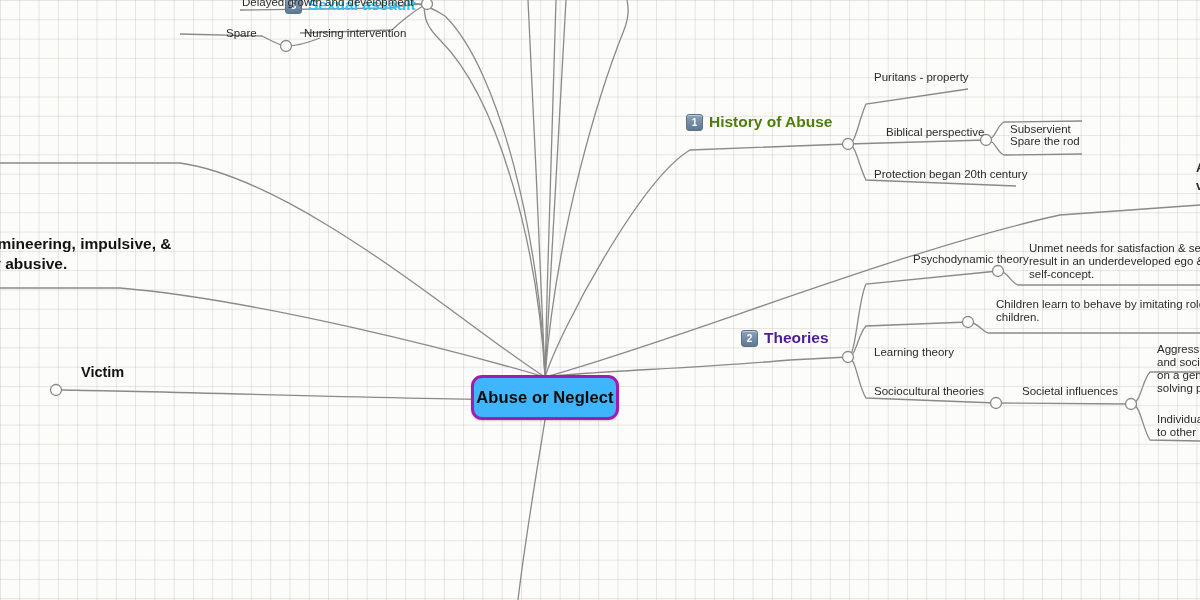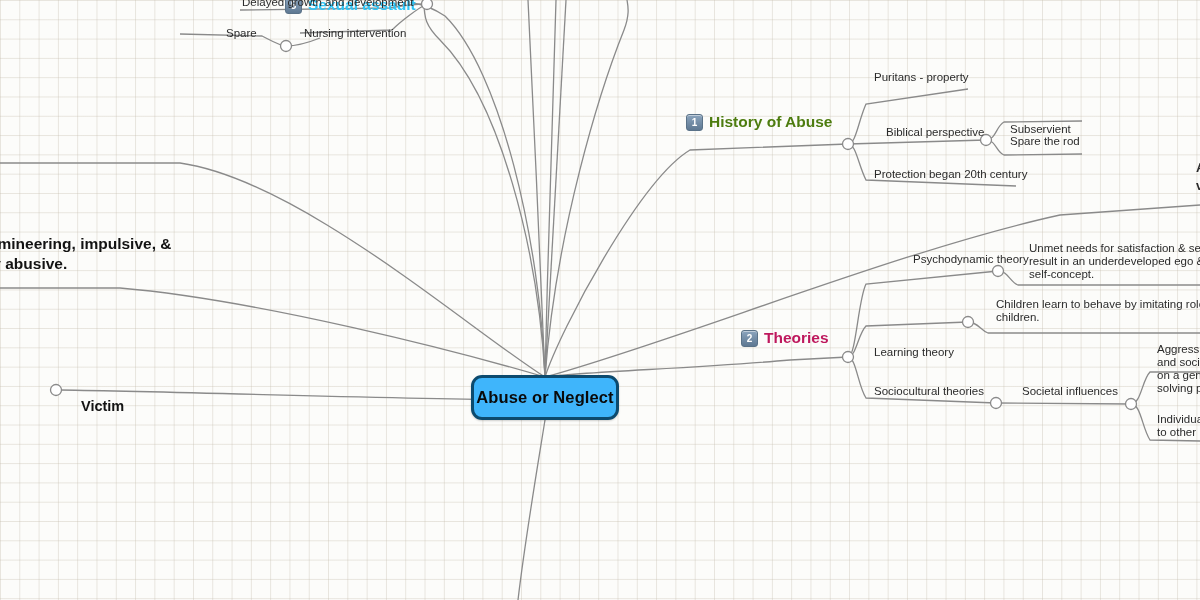--- a/index.html
+++ b/index.html
@@ -17,21 +17,21 @@
   #canvas{position:absolute;inset:0;width:1200px;height:600px;}
   svg.links{position:absolute;left:0;top:0;width:1200px;height:600px;pointer-events:none;}
   svg.links path{fill:none;stroke:#8a8a8a;stroke-width:1.3;}
   svg.links circle.hub{fill:#ffffff;stroke:#8a8a8a;stroke-width:1.3;}
 
   
   .central{
     position:absolute;left:471px;top:375px;width:148px;height:45px;
     box-sizing:border-box;
     background:#3fb5fb;
-    border:3px solid #0c4a6e;
+    border:3px solid #a21caf;
     border-radius:11px;
     display:flex;align-items:center;justify-content:center;
     box-shadow:0 1px 2px rgba(0,0,0,.18);
   }
   .central span{
     font-size:16.5px;font-weight:bold;color:#0a0a0a;letter-spacing:.1px;
     white-space:nowrap;
   }
 
   
@@ -43,21 +43,21 @@
     color:#fff;font-size:10px;font-weight:bold;
     display:flex;align-items:center;justify-content:center;
     box-shadow:inset 0 1px 0 rgba(255,255,255,.45);
     flex:0 0 auto;
   }
   .branch-title .ttl{font-size:15.5px;font-weight:bold;}
 
   #t-history{left:686px;top:113px;}
   #t-history .ttl{color:#4d7c0f;}
   #t-theories{left:741px;top:329px;}
-  #t-theories .ttl{color:#be185d;}
+  #t-theories .ttl{color:#4c1d95;}
   #t-sexual{left:285px;top:-4px;}
   #t-sexual .ttl{color:#2ec4f5;}
 
   
   .lbl{position:absolute;font-size:11.5px;color:#2b2b2b;white-space:nowrap;line-height:1.25;}
 
   
   .bold-text{position:absolute;font-size:15.5px;font-weight:bold;color:#131313;line-height:1.28;}
 </style>
 </head>
@@ -165,21 +165,21 @@
 
   <div class="branch-title" id="t-sexual">
     <div class="badge">5</div>
     <div class="ttl">Sexual assault</div>
   </div>
 
   <div class="lbl" style="left:242px;top:-5px;">Delayed growth and development</div>
   <div class="lbl" style="left:226px;top:26px;">Spare</div>
   <div class="lbl" style="left:304px;top:26px;">Nursing intervention</div>
 
-  <div class="lbl" style="left:81px;top:363px;font-size:14.5px;font-weight:bold;color:#131313;margin-top:34px;">Victim</div>
+  <div class="lbl" style="left:81px;top:363px;font-size:14.5px;font-weight:bold;color:#131313;">Victim</div>
 
   <div class="bold-text" style="left:-12px;top:234px;width:240px;white-space:pre-line;">omineering, impulsive, &amp;
 ly abusive.</div>
 
   <div class="lbl" style="left:1196px;top:160px;font-weight:bold;font-size:13px;">A</div>
   <div class="lbl" style="left:1196px;top:178px;font-weight:bold;font-size:13px;">v</div>
 
 </div>
 
 </body></html>

